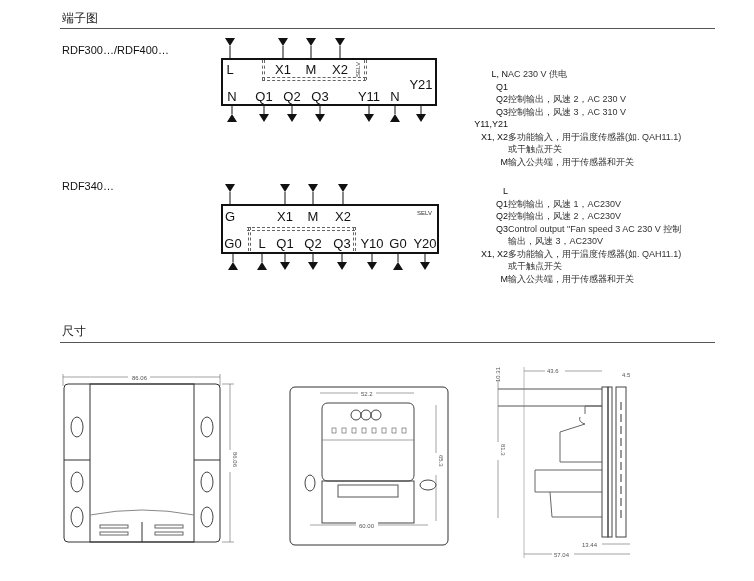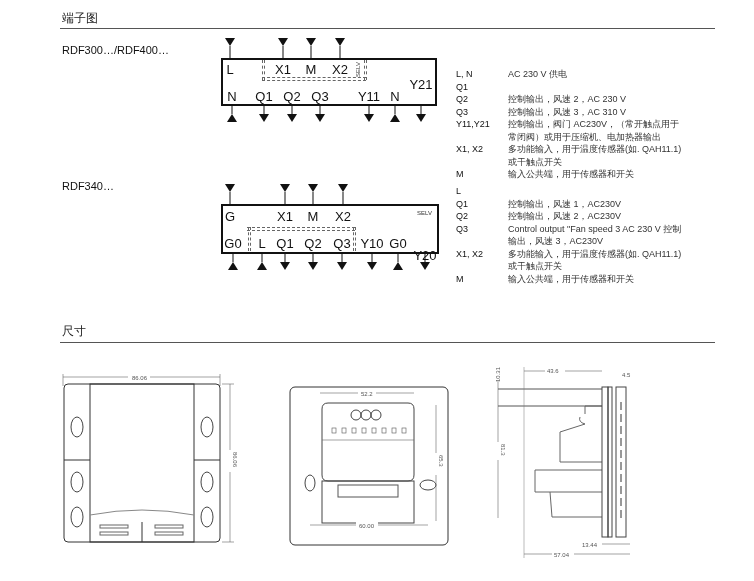--- a/index.html
+++ b/index.html
@@ -17,21 +17,21 @@
   .arr.up { border-left: 5px solid transparent; border-right: 5px solid transparent; border-bottom: 8px solid #111; }
   .stem { position: absolute; width: 1px; background: #111; transform: translateX(-50%); }
   .dash { position: absolute; height: 0; border-top: 1px dashed #666; }
   .vdash { position: absolute; width: 0; border-left: 1px dashed #666; }
   .selv { position: absolute; font-size: 6px; color: #333; }
   .selv.vert { writing-mode: vertical-rl; transform: rotate(180deg); }
 
   
   .legend { position: absolute; font-size: 9px; line-height: 12.5px; }
   .legend .row { display: flex; }
-  .legend .k { width: 52px; flex: none; color: #111; }
+  .legend .k { width: 52px; flex: none; color: #111; text-align: right; }
   .legend .v { color: #333; width: 180px; }
 
   
   svg { position: absolute; overflow: visible; }
   .dim { font-size: 6px; fill: #555; font-family: "Liberation Sans", sans-serif; }
 </style>
 </head>
 <body>
 
 <div class="section-title" style="top:10px;">端子图</div>
@@ -99,21 +99,20 @@
   <div class="row">
       <span class="k">Q2</span>
       <span class="v">控制输出，风速 2，AC 230 V</span>
     </div>
   <div class="row">
       <span class="k">Q3</span>
       <span class="v">控制输出，风速 3，AC 310 V</span>
     </div>
   <div class="row">
       <span class="k">Y11,Y21</span>
-      <span class="v">控制输出，阀门 AC230V，（常开触点用于常闭阀）或用于压缩机、电加热器输出</span>
     </div>
   <div class="row">
       <span class="k">X1, X2</span>
       <span class="v">多功能输入，用于温度传感器(如. QAH11.1) 或干触点开关</span>
     </div>
   <div class="row">
       <span class="k">M</span>
       <span class="v">输入公共端，用于传感器和开关</span>
     </div>
 </div>
@@ -144,21 +143,21 @@
   <span class="term" style="left:313px;top:210px;">M</span>
   <span class="term" style="left:343px;top:210px;">X2</span>
 
   <span class="term" style="left:233px;top:237px;">G0</span>
   <span class="term" style="left:262px;top:237px;">L</span>
   <span class="term" style="left:285px;top:237px;">Q1</span>
   <span class="term" style="left:313px;top:237px;">Q2</span>
   <span class="term" style="left:342px;top:237px;">Q3</span>
   <span class="term" style="left:372px;top:237px;">Y10</span>
   <span class="term" style="left:398px;top:237px;">G0</span>
-  <span class="term" style="left:425px;top:237px;margin-top:12px;">Y20</span>
+  <span class="term" style="left:425px;top:237px;">Y20</span>
 
   <div class="stem" style="left:233px;top:254px;height:8px;"></div>
   <div class="arr up" style="left:233px;top:262px;"></div>
   <div class="stem" style="left:262px;top:254px;height:8px;"></div>
   <div class="arr up" style="left:262px;top:262px;"></div>
   <div class="stem" style="left:285px;top:254px;height:8px;"></div>
   <div class="arr down" style="left:285px;top:262px;"></div>
   <div class="stem" style="left:313px;top:254px;height:8px;"></div>
   <div class="arr down" style="left:313px;top:262px;"></div>
   <div class="stem" style="left:342px;top:254px;height:8px;"></div>

